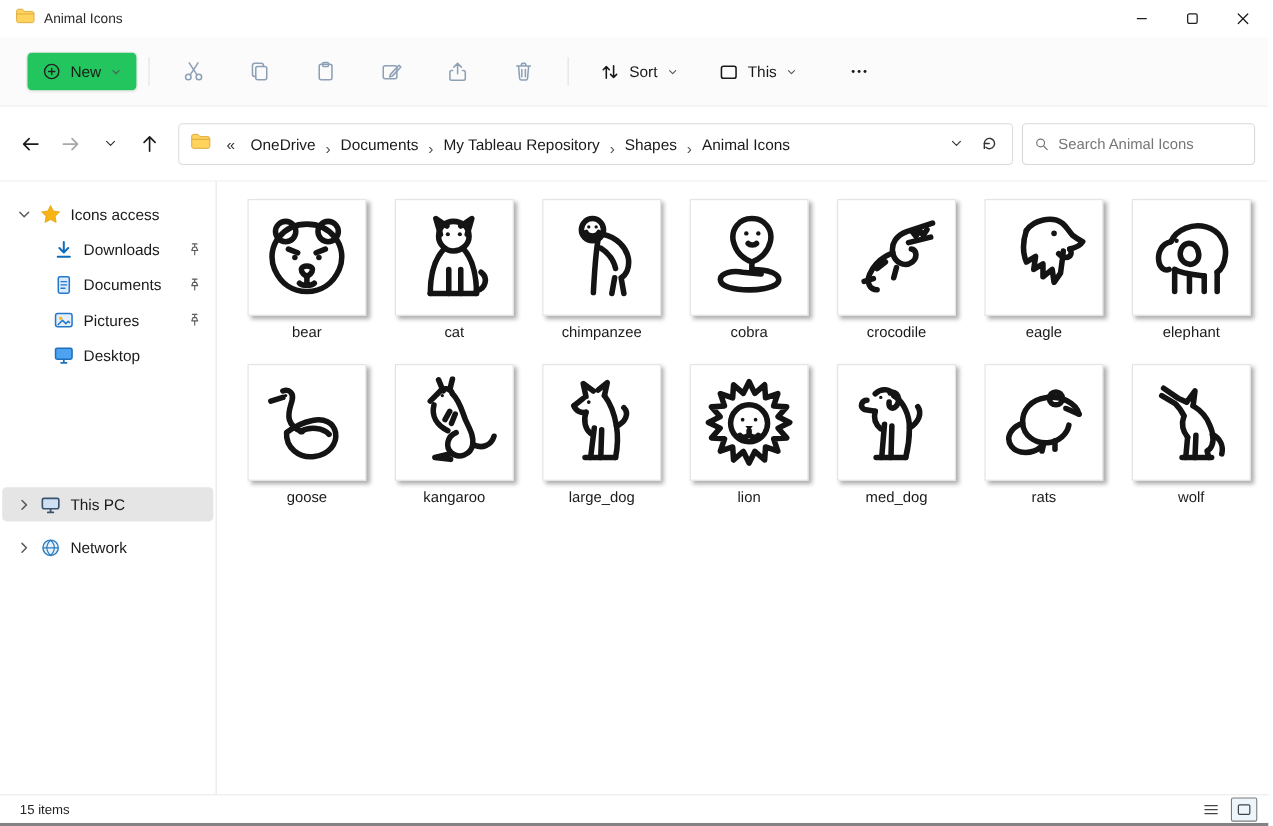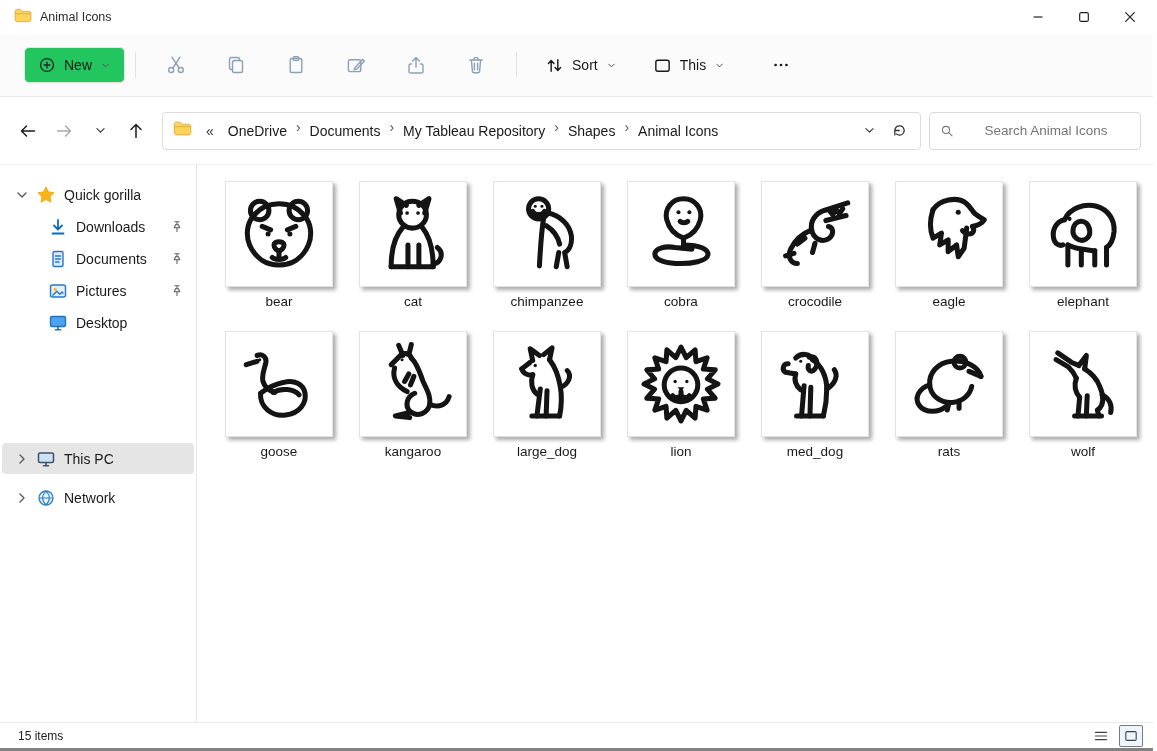--- a/index.html
+++ b/index.html
@@ -28,21 +28,21 @@
   .nav-btn { width:36px; height:34px; display:flex; align-items:center; justify-content:center; background:none; border:none; border-radius:5px; cursor:pointer; color:#1b1b1b; }
   .nav-btn.disabled { color:#a8a8a8; }
   .breadcrumb-box { flex:1; height:38px; margin:0 8px 0 8px; border:1px solid #dcdcdc; border-radius:4px; background:#fff; display:flex; align-items:center; padding:0 6px 0 10px; min-width:0; }
   .bc-folder { margin-right:8px; display:flex; }
   .bc-overflow { font-size:14px; color:#333; padding:2px 6px; border-radius:3px; cursor:pointer; }
   .crumb { font-size:14px; color:#1a1a1a; padding:4px 8px; border-radius:3px; cursor:pointer; white-space:nowrap; }
   .sep { font-size:14px; color:#555; padding:0 1px; }
   .bc-right { margin-left:auto; display:flex; align-items:center; }
   .bc-chevron, .refresh-btn { width:30px; height:30px; display:flex; align-items:center; justify-content:center; background:none; border:none; cursor:pointer; color:#333; }
   .search-box { width:212px; height:38px; border:1px solid #d9d9d9; border-radius:4px; display:flex; align-items:center; gap:8px; padding:0 10px; background:#fff; }
-  .search-input { border:none; outline:none; font:inherit; font-size:13.5px; width:100%; color:#1a1a1a; background:transparent;text-align:center; }
+  .search-input { border:none; outline:none; font:inherit; font-size:13.5px; width:100%; color:#1a1a1a; background:transparent; }
   .search-input::placeholder { color:#767676; }
 
   
   .body-row { flex:1; display:flex; min-height:0; }
   .sidebar { width:197px; flex:0 0 auto; border-right:1px solid #e7e7e7; padding-top:14px; font-size:14px; }
   .side-row { height:31px; margin:0 2px 1px 2px; display:flex; align-items:center; padding-left:12px; border-radius:4px; position:relative; cursor:pointer; }
   .side-row.selected { background:#e5e5e5; }
   .s-chev { width:16px; height:16px; display:flex; margin-right:6px; }
   .s-icon { width:20px; height:20px; display:flex; margin-right:8px; }
   .s-label { white-space:nowrap; }
@@ -206,21 +206,21 @@
     </button>
 
     <div class="breadcrumb-box">
       <span class="bc-folder ico">
         <svg width="19" height="15" viewBox="0 0 20 16">
             <path d="M1.2 3.2c0-1.1.9-2 2-2h4l2 2.2h7.6c1.1 0 2 .9 2 2v7.4c0 1.1-.9 2-2 2H3.2c-1.1 0-2-.9-2-2z" fill="#ffd35c" stroke="#d9a73a" stroke-width=".9"></path>
             <path d="M1.2 6h17.6" stroke="#d9a73a" stroke-width=".9"></path>
           </svg>
       </span>
       <span class="bc-overflow">«</span>
-      <span id="breadcrumb-items" style="display:flex;align-items:flex-start;min-width:0;">
+      <span id="breadcrumb-items" style="display:flex;align-items:flex-end;min-width:0;">
           <span class="crumb">OneDrive</span>
           <span class="sep">›</span>
           <span class="crumb">Documents</span>
           <span class="sep">›</span>
           <span class="crumb">My Tableau Repository</span>
           <span class="sep">›</span>
           <span class="crumb">Shapes</span>
           <span class="sep">›</span>
           <span class="crumb">Animal Icons</span>
         </span>
@@ -255,21 +255,21 @@
         <span class="s-chev">
           <svg viewBox="0 0 20 20">
               <path d="M5 7.5l5 5 5-5" stroke="#5a5a5a" stroke-width="1.7" fill="none" stroke-linecap="round" stroke-linejoin="round"></path>
             </svg>
         </span>
         <span class="s-icon">
           <svg viewBox="0 0 20 20">
               <path d="M10 1.8l2.5 5.1 5.6.8-4 3.9.9 5.6-5-2.6-5 2.6.9-5.6-4-3.9 5.6-.8z" fill="#f7b416" stroke="#e8a40c" stroke-width=".8" stroke-linejoin="round"></path>
             </svg>
         </span>
-        <span class="s-label">Quick gorilla</span>
+        <span class="s-label">Icons access</span>
       </div>
 
       <div id="qa-list">
   <div class="side-row qa-item">
     <span class="s-icon">
               <svg viewBox="0 0 20 20">
                 <path d="M10 3v9M6 8.5 10 12.5 14 8.5M4.5 16.5h11" fill="none" stroke="#0f6cbd" stroke-width="1.8" stroke-linecap="round" stroke-linejoin="round"></path>
               </svg>
             </span>
     <span class="s-label">Downloads</span>

